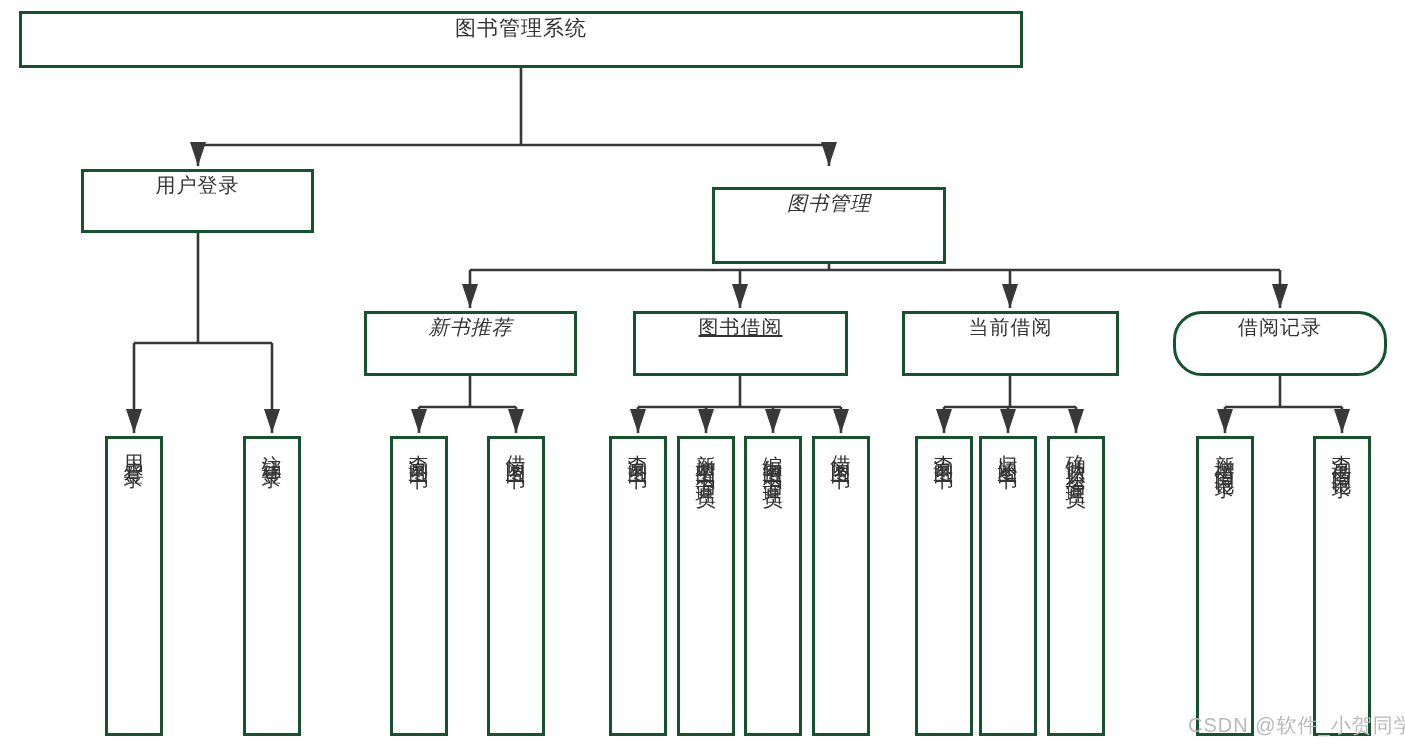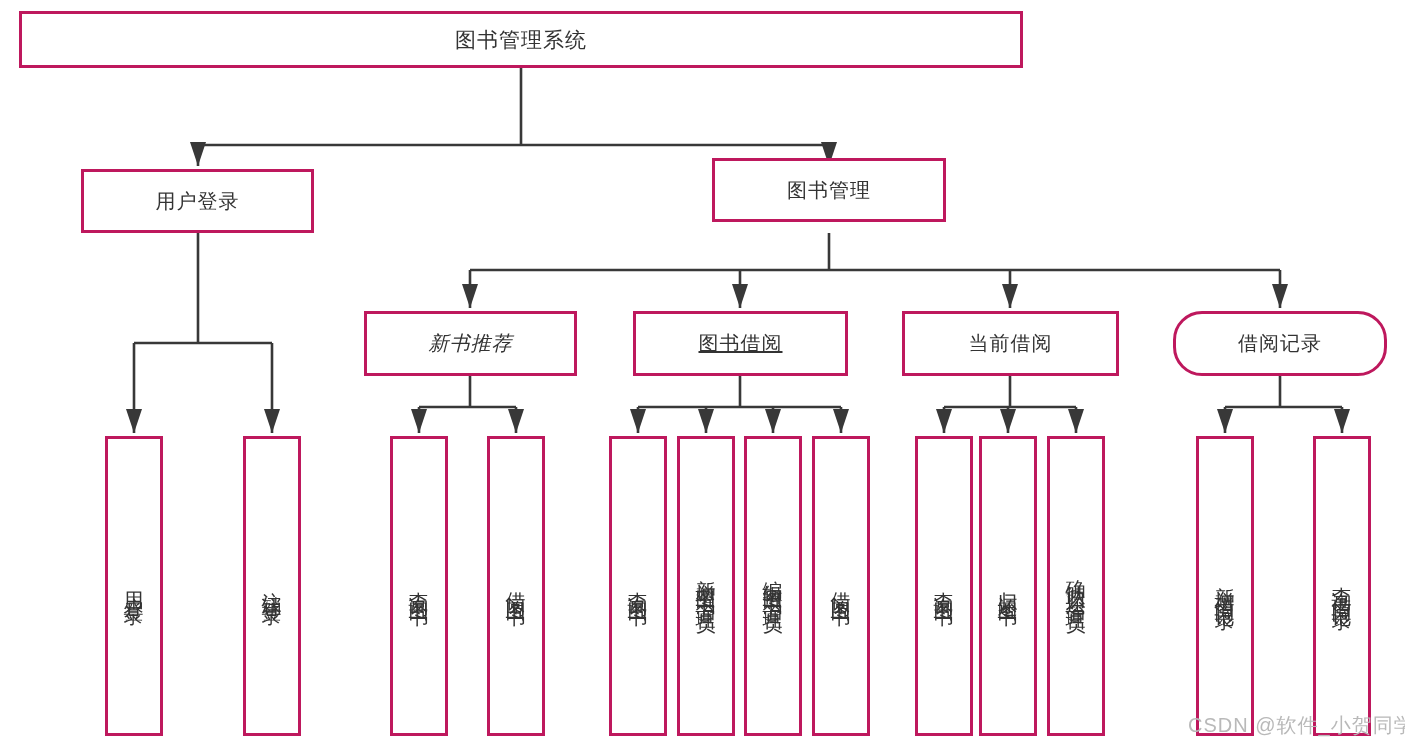--- a/index.html
+++ b/index.html
@@ -18,24 +18,23 @@
   .connectors {
     position: absolute;
     left: 0; top: 0;
     width: 1405px;
     height: 747px;
     pointer-events: none;
   }
   .node {
     position: absolute;
     background: #ffffff;
-    border: 3px solid #be185d;
+    border: 3px solid #14532d;
     box-sizing: border-box;
     display: flex;
-    align-items: center;
     justify-content: center;
     color: #333333;
     font-size: 20px;
     letter-spacing: 1px;
     z-index: 2;
   }
   .node.hbox span {
     white-space: nowrap;
   }
   .node.vbox {
@@ -114,21 +113,21 @@
     </g>
   </svg>
 
   <div class="node hbox" style="left:19px; top:11px; width:1004px; height:57px; font-size:21px;">
     <span>图书管理系统</span>
   </div>
 
   <div class="node hbox" style="left:81px; top:169px; width:233px; height:64px;">
     <span>用户登录</span>
   </div>
-  <div class="node hbox" style="left:712px; top:158px; width:234px; height:64px;">
+  <div class="node hbox" style="left:712px; top:187px; width:234px; height:77px;font-style:italic;">
     <span>图书管理</span>
   </div>
 
   <div class="node hbox" style="left:364px; top:311px; width:213px; height:65px;font-style:italic;">
     <span>新书推荐</span>
   </div>
   <div class="node hbox" style="left:633px; top:311px; width:215px; height:65px;text-decoration:underline;">
     <span>图书借阅</span>
   </div>
   <div class="node hbox" style="left:902px; top:311px; width:217px; height:65px;">

